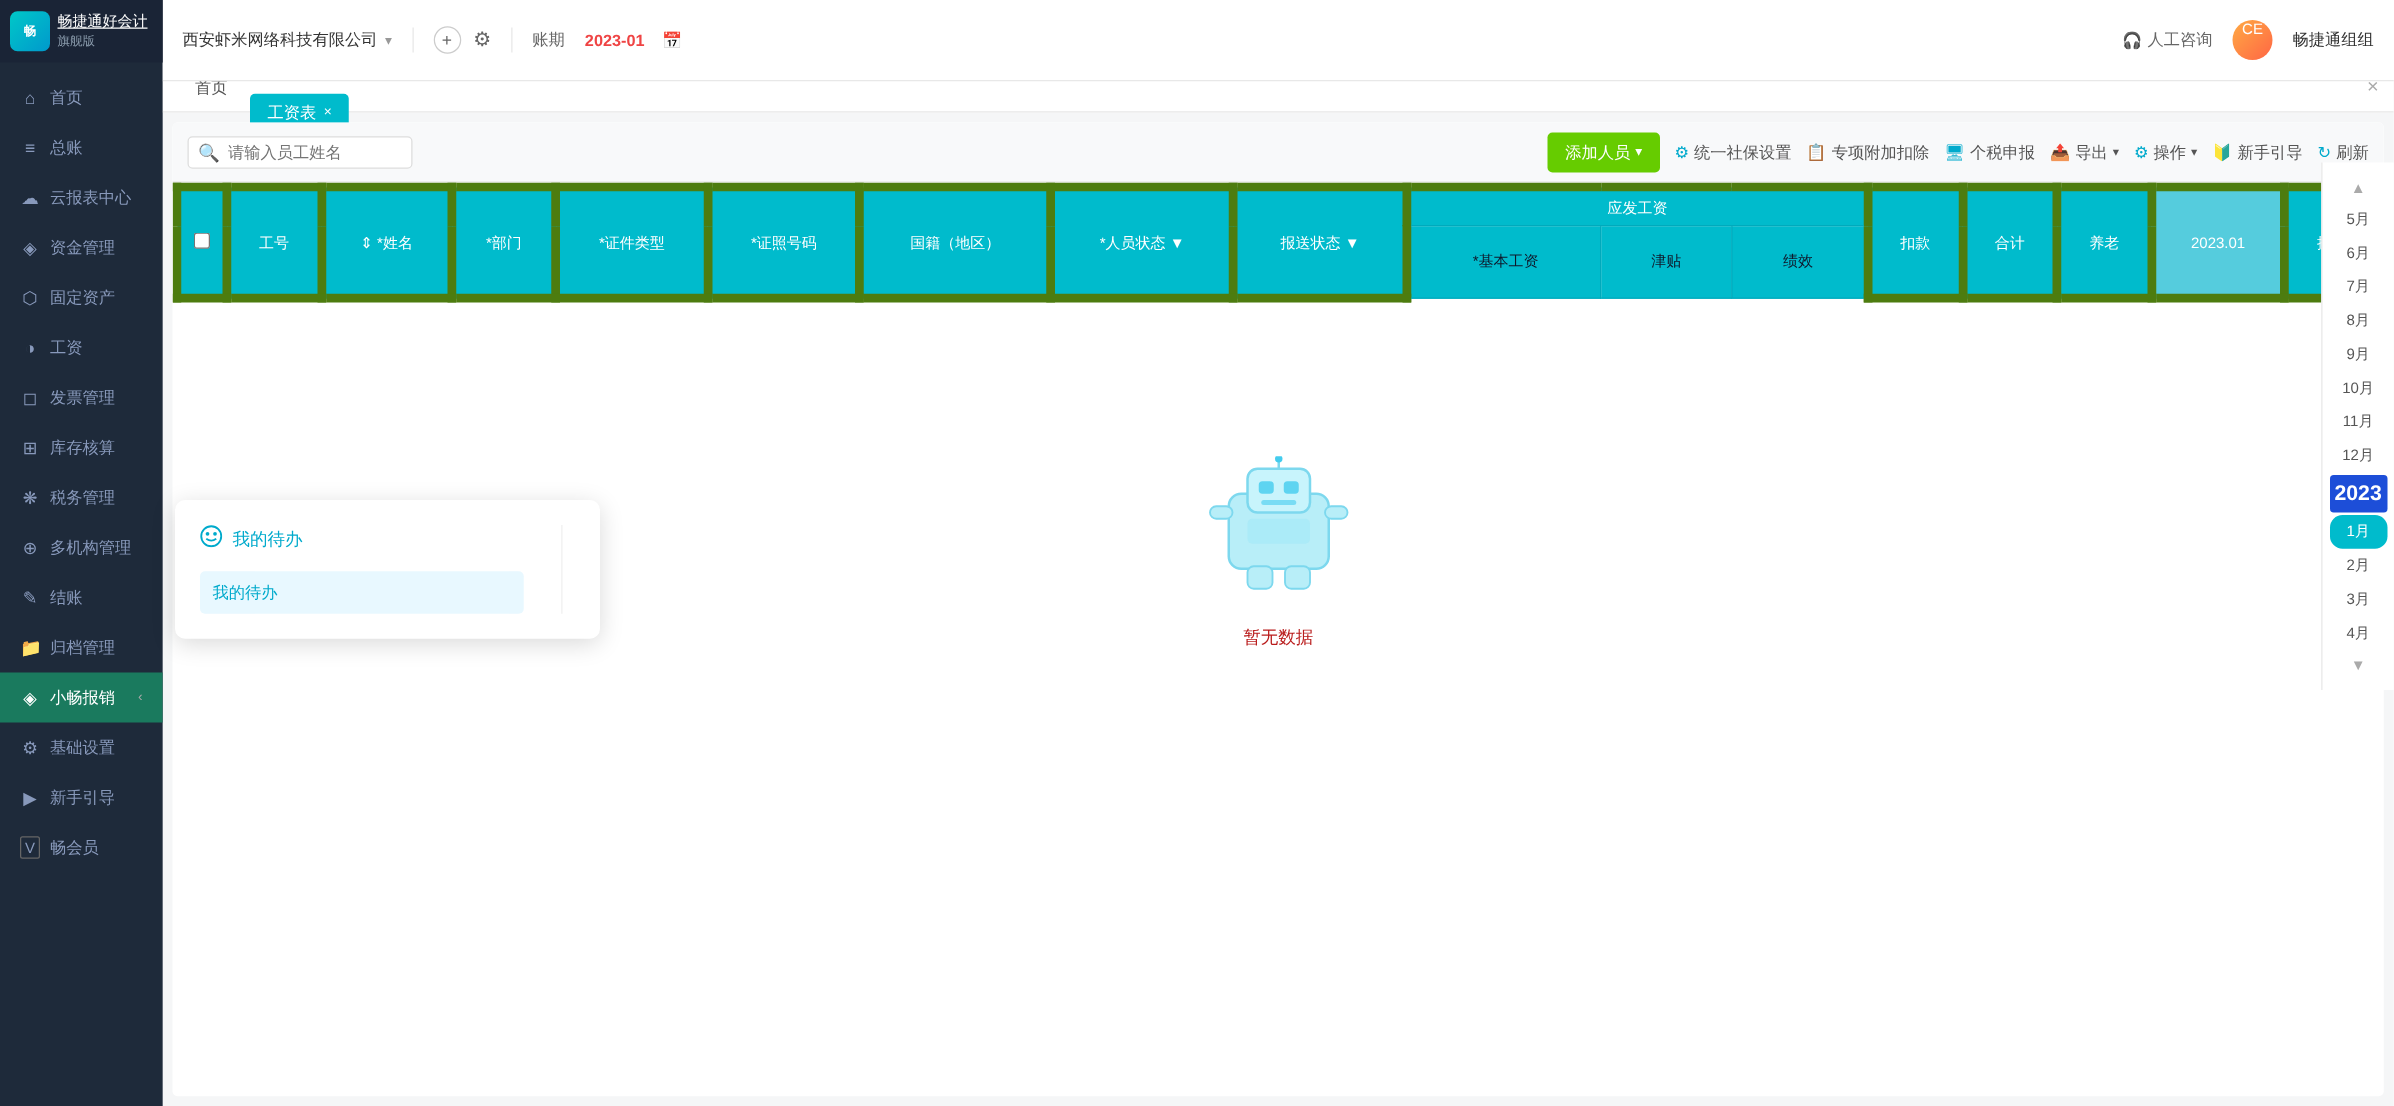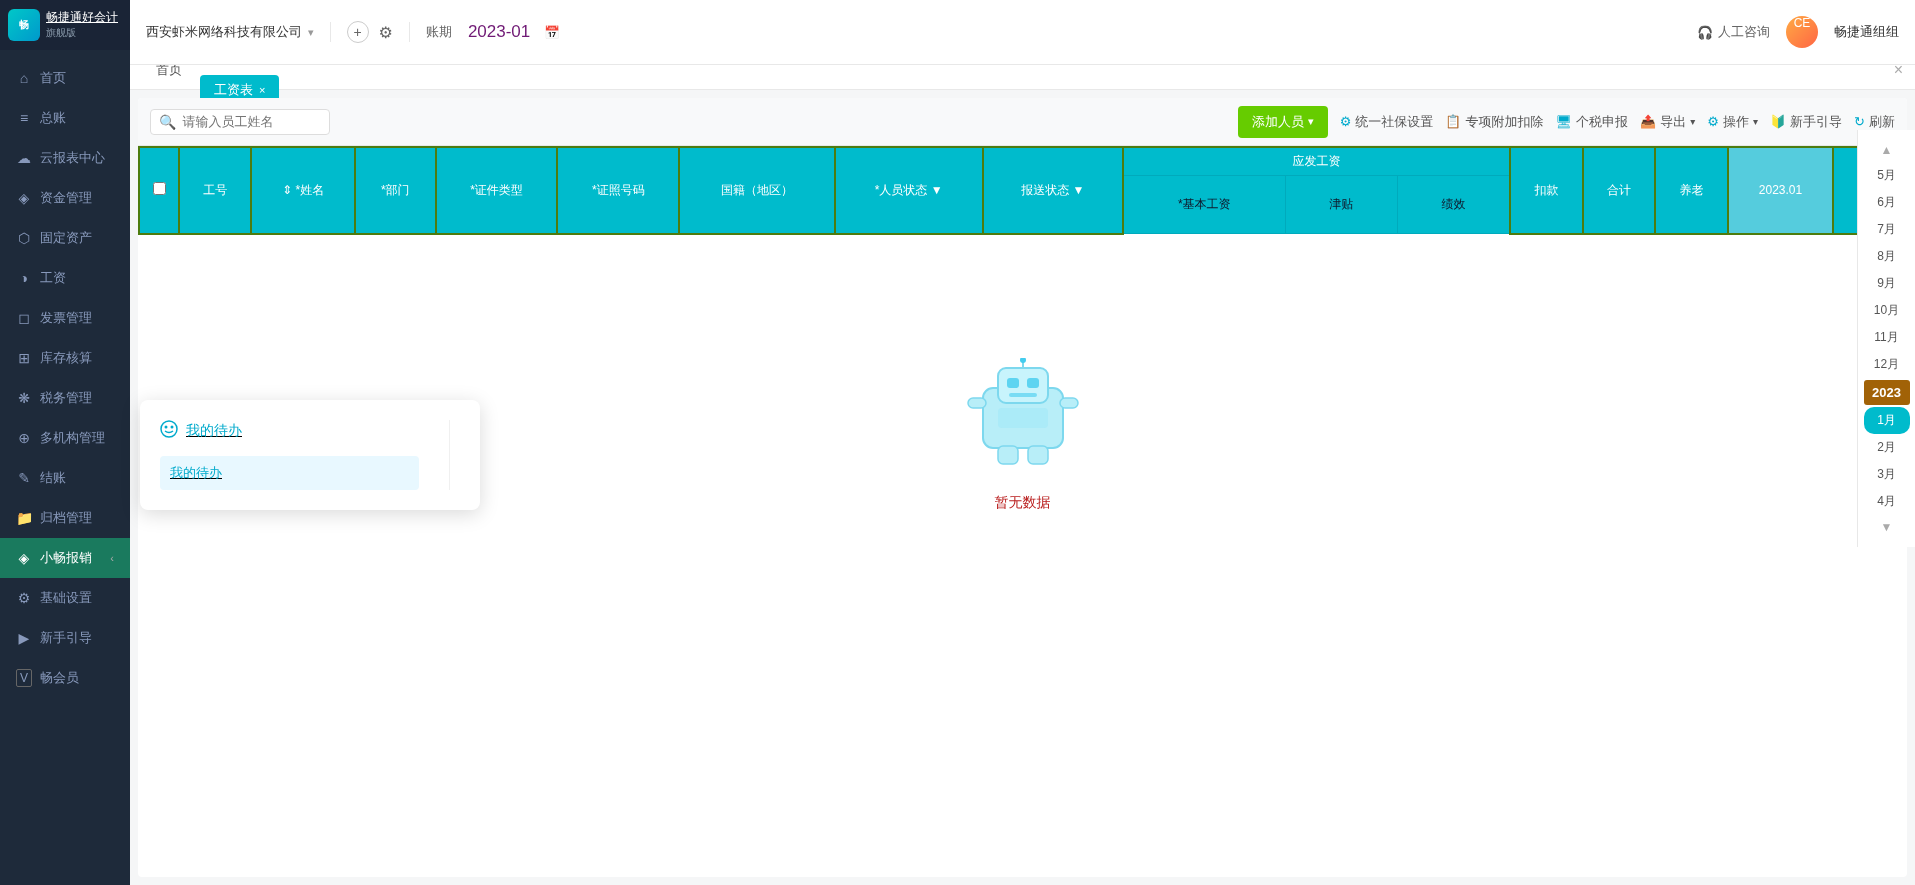--- a/index.html
+++ b/index.html
@@ -41,21 +41,21 @@
     }
     .company-select .arrow { color: #999; font-size: 11px; }
     .header-divider { width: 1px; height: 20px; background: #e8e8e8; margin: 0 6px; }
     .header-add-btn {
       width: 22px; height: 22px; border: 1px solid #ccc; border-radius: 50%;
       display: flex; align-items: center; justify-content: center; cursor: pointer;
       color: #666; font-size: 14px;
     }
     .header-settings { color: #666; cursor: pointer; font-size: 16px; }
     .period-label { color: #666; font-size: 13px; }
-    .period-value { color: #701a75; font-size: 17px; font-weight: 400; }
+    .period-value { color: #ef4444; font-size: 13px; font-weight: 700; }
     .period-cal { color: #00aacc; cursor: pointer; margin-left: 4px; }
     .header-right { margin-left: auto; display: flex; align-items: center; gap: 16px; }
     .header-service { display: flex; align-items: center; gap: 4px; color: #666; cursor: pointer; font-size: 13px; }
     .header-avatar {
       width: 32px; height: 32px; border-radius: 50%; background: linear-gradient(135deg, #ffaa44, #ff6644);
       display: flex; align-items: flex-start; justify-content: center; color: white; font-size: 12px;
     }
     .header-username { color: #333; font-size: 13px; cursor: pointer; }
 
     
@@ -102,21 +102,21 @@
     .add-person-arrow { font-size: 11px; }
     .toolbar-action {
       display: flex; align-items: center; gap: 4px; color: #555; cursor: pointer; font-size: 13px;
     }
     .toolbar-action .icon { color: #00aacc; }
 
     
     .table-container { overflow: auto; }
     .salary-table { width: 100%; border-collapse: collapse; font-size: 12px; }
     .salary-table thead tr:first-child th {
-      background: #00bbcc; color: #fff; padding: 5px 8px; border: 2px solid #4d7c0f;
+      background: #00bbcc; color: #fff; padding: 5px 8px; border: 7px solid #4d7c0f;
       font-weight: normal; white-space: nowrap; text-align: center;
     }
     .salary-table thead tr:last-child th {
       background: #00bbcc; color: #0f172a; padding: 20px; border: 1px solid #00aabc;
       font-weight: normal; white-space: nowrap; text-align: center;
     }
     .salary-table .checkbox-col { width: 40px; }
 
     
     .empty-state {
@@ -128,21 +128,21 @@
     }
     .robot-svg { width: 120px; height: 120px; }
     .empty-text { color: #b91c1c; font-size: 14px; }
 
     
     .popup-menu {
       position: fixed; left: 140px; top: 400px; width: 340px;
       background: #fff; border-radius: 8px; box-shadow: 0 4px 20px rgba(0,0,0,0.15);
       padding: 20px; z-index: 200;
     }
-    .popup-section { display: flex; gap: 20px; text-decoration: underline; }
+    .popup-section { display: flex; gap: 20px; }
     .popup-col { flex: 1; }
     .popup-col-title {
       display: flex; align-items: center; gap: 8px;
       font-size: 14px; color: #00aacc; font-weight: 500; margin-bottom: 14px;
     }
     .popup-col-title-icon { font-size: 16px; }
     .popup-item {
       padding: 8px 10px; font-size: 13px; color: #555; cursor: pointer;
       border-radius: 4px;
     }
@@ -159,21 +159,21 @@
     .cal-nav-btn {
       width: 24px; height: 24px; display: flex; align-items: center;
       justify-content: center; cursor: pointer; color: #aaa; font-size: 12px;
     }
     .cal-month-item {
       width: 46px; text-align: center; padding: 5px 4px; font-size: 12px;
       color: #555; cursor: pointer; border-radius: 3px;
     }
     .cal-month-item.active { background: #00bbcc; color: #fff; border-radius: 10px; }
     .cal-month-item.year-header {
-      font-size: 13px; color: #fff; background: #a16207;
+      font-size: 17px; color: #fff; background: #1d4ed8;
       border-radius: 3px; font-weight: bold; margin: 2px 16px;
     }
   </style>
 </head>
 <body>
 
 <div class="sidebar">
   <div class="sidebar-logo">
     <div class="logo-icon">
       <span>畅</span>

